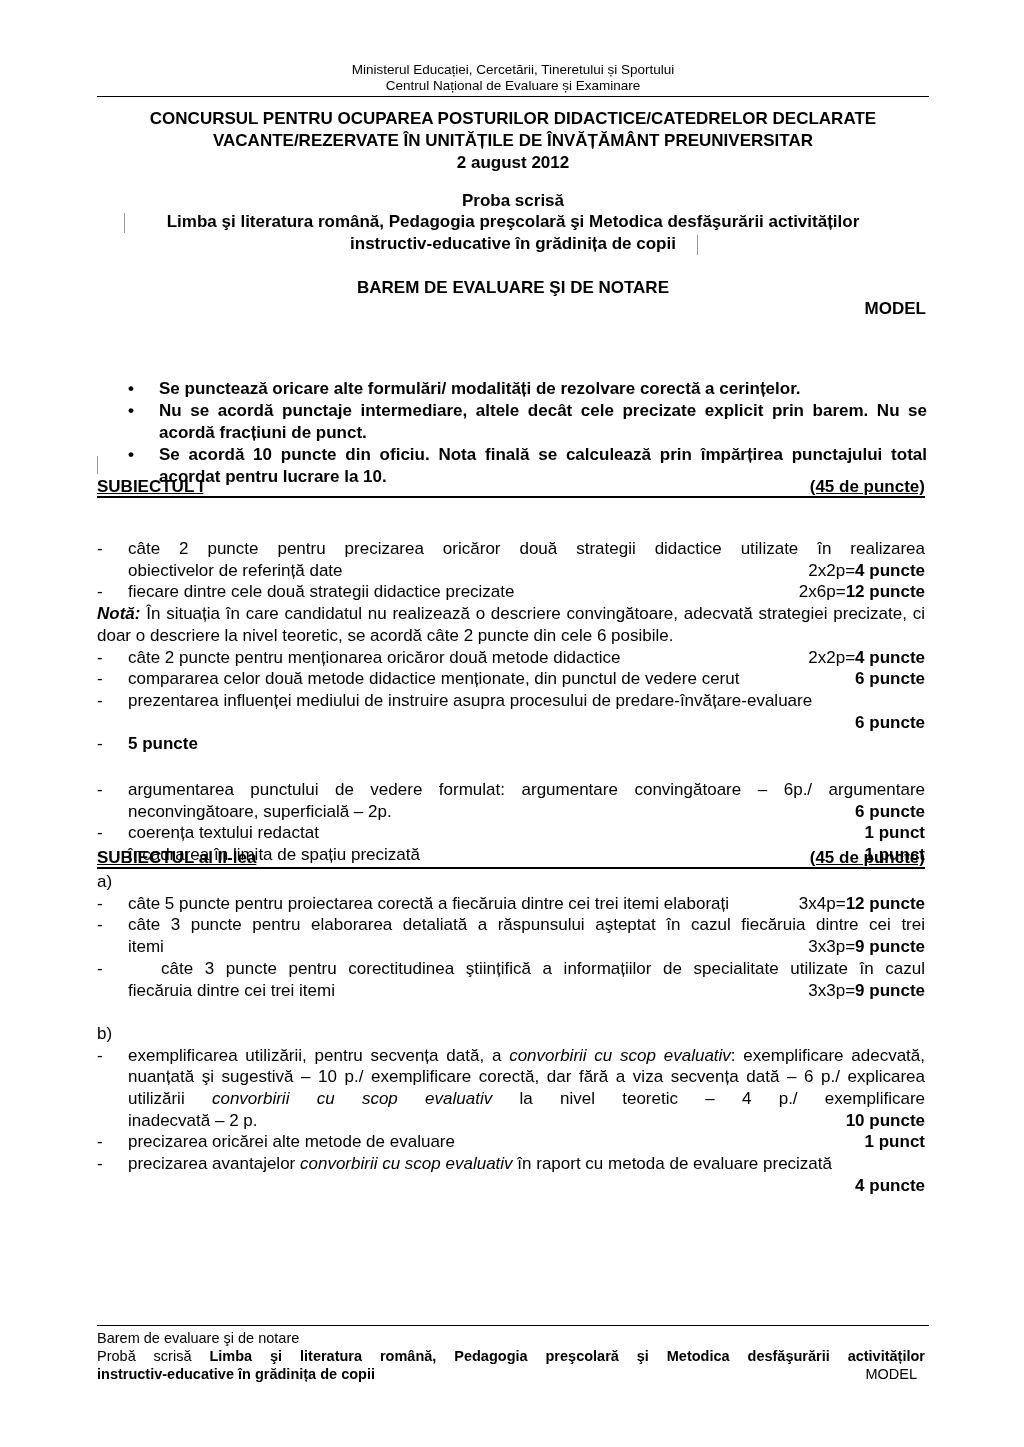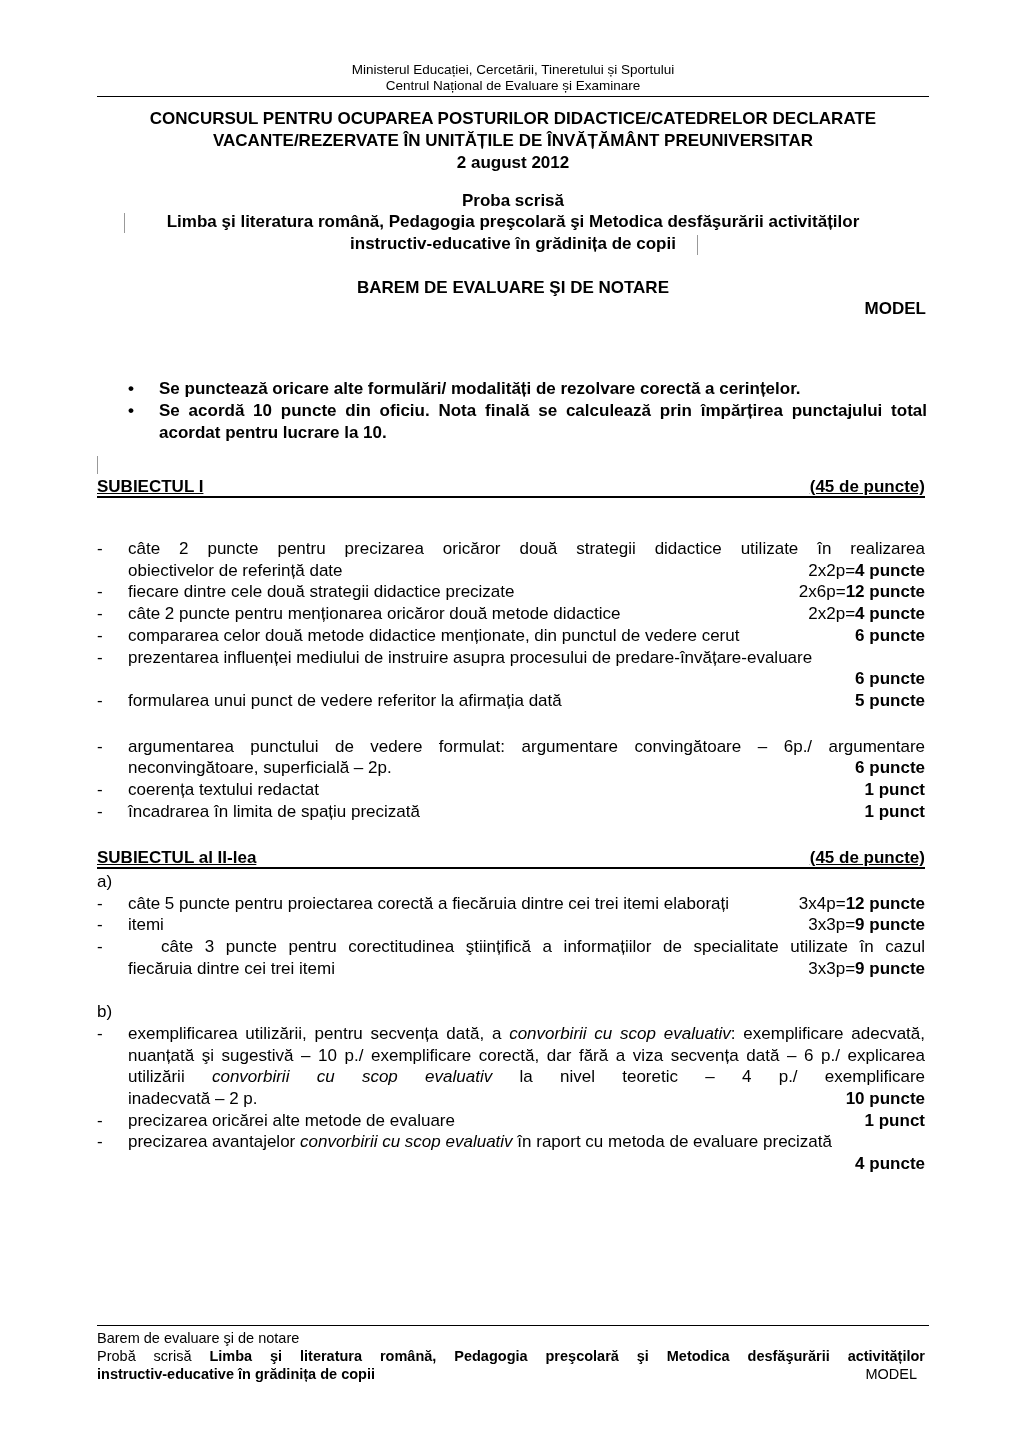--- a/index.html
+++ b/index.html
@@ -51,20 +51,21 @@
   <div class="center-bold" style="top:211px;">Limba şi literatura română, Pedagogia preşcolară şi Metodica desfăşurării activităților</div>
   <div class="center-bold" style="top:233px;">instructiv-educative în grădinița de copii</div>
   <div class="cursor-mark" style="left:124px; top:213px; height:20px;"></div>
   <div class="cursor-mark" style="left:697px; top:235px; height:20px;"></div>
 
   <div class="center-bold" style="top:277px;">BAREM DE EVALUARE ŞI DE NOTARE</div>
   <div class="model-right" style="top:299px;">MODEL</div>
 
   <div class="bullets">
     <div class="bullet">Se punctează oricare alte formulări/ modalități de rezolvare corectă a cerințelor.</div>
+    <div class="bullet">Nu se acordă punctaje intermediare, altele decât cele precizate explicit prin barem. Nu se acordă fracțiuni de punct.</div>
     <div class="bullet">Se acordă 10 puncte din oficiu. Nota finală se calculează prin împărțirea punctajului total acordat pentru lucrare la 10.</div>
   </div>
   <div class="cursor-mark" style="left:97px; top:456px; height:18px;"></div>
 
   <div class="section" style="top:477px;">
     <div class="sec-head">
       <span>SUBIECTUL I</span>
       <span>(45 de puncte)</span>
     </div>
 
@@ -78,20 +79,21 @@
     </div>
 
     <div class="item">
       <span class="dash">-</span>
       <div class="pts-line">
         <span>fiecare dintre cele două strategii didactice precizate</span>
         <span class="pts"><span>2x6p=</span><b>12 puncte</b></span>
       </div>
     </div>
 
+    <div class="note"><span class="note-label">Notă:</span><span> În situația în care candidatul nu realizează o descriere convingătoare, adecvată strategiei precizate, ci doar o descriere la nivel teoretic, se acordă câte 2 puncte din cele 6 posibile.</span></div>
 
     <div class="item">
       <span class="dash">-</span>
       <div class="pts-line">
         <span>câte 2 puncte pentru menționarea oricăror două metode didactice</span>
         <span class="pts"><span>2x2p=</span><b>4 puncte</b></span>
       </div>
     </div>
 
     <div class="item">
@@ -104,21 +106,20 @@
 
     <div class="item">
       <span class="dash">-</span>
       <div>prezentarea influenței mediului de instruire asupra procesului de predare-învățare-evaluare</div>
       <div class="right-only"><b class="pts">6 puncte</b></div>
     </div>
 
     <div class="item">
       <span class="dash">-</span>
       <div class="pts-line">
-        <span>formularea unui punct de vedere referitor la afirmația dată</span>
         <b class="pts">5 puncte</b>
       </div>
     </div>
 
     <div class="item">
       <span class="dash">-</span>
       <div class="txt" style="text-align:justify; text-align-last:justify;margin-top:24px;">argumentarea punctului de vedere formulat: argumentare convingătoare – 6p./ argumentare</div>
       <div class="pts-line">
         <span>neconvingătoare, superficială – 2p.</span>
         <b class="pts">6 puncte</b>
@@ -152,20 +153,21 @@
     <div class="item">
       <span class="dash">-</span>
       <div class="pts-line">
         <span>câte 5 puncte pentru proiectarea corectă a fiecăruia dintre cei trei itemi elaborați</span>
         <span class="pts"><span>3x4p=</span><b>12 puncte</b></span>
       </div>
     </div>
 
     <div class="item">
       <span class="dash">-</span>
+      <div class="txt" style="text-align:justify; text-align-last:justify;">câte 3 puncte pentru elaborarea detaliată a răspunsului aşteptat în cazul fiecăruia dintre cei trei</div>
       <div class="pts-line">
         <span>itemi</span>
         <span class="pts"><span>3x3p=</span><b>9 puncte</b></span>
       </div>
     </div>
 
     <div class="item">
       <span class="dash">-</span>
       <div class="txt" style="text-align:justify; text-align-last:justify;margin-left:33px;">câte 3 puncte pentru corectitudinea ştiințifică a informațiilor de specialitate utilizate în cazul</div>
       <div class="pts-line">

